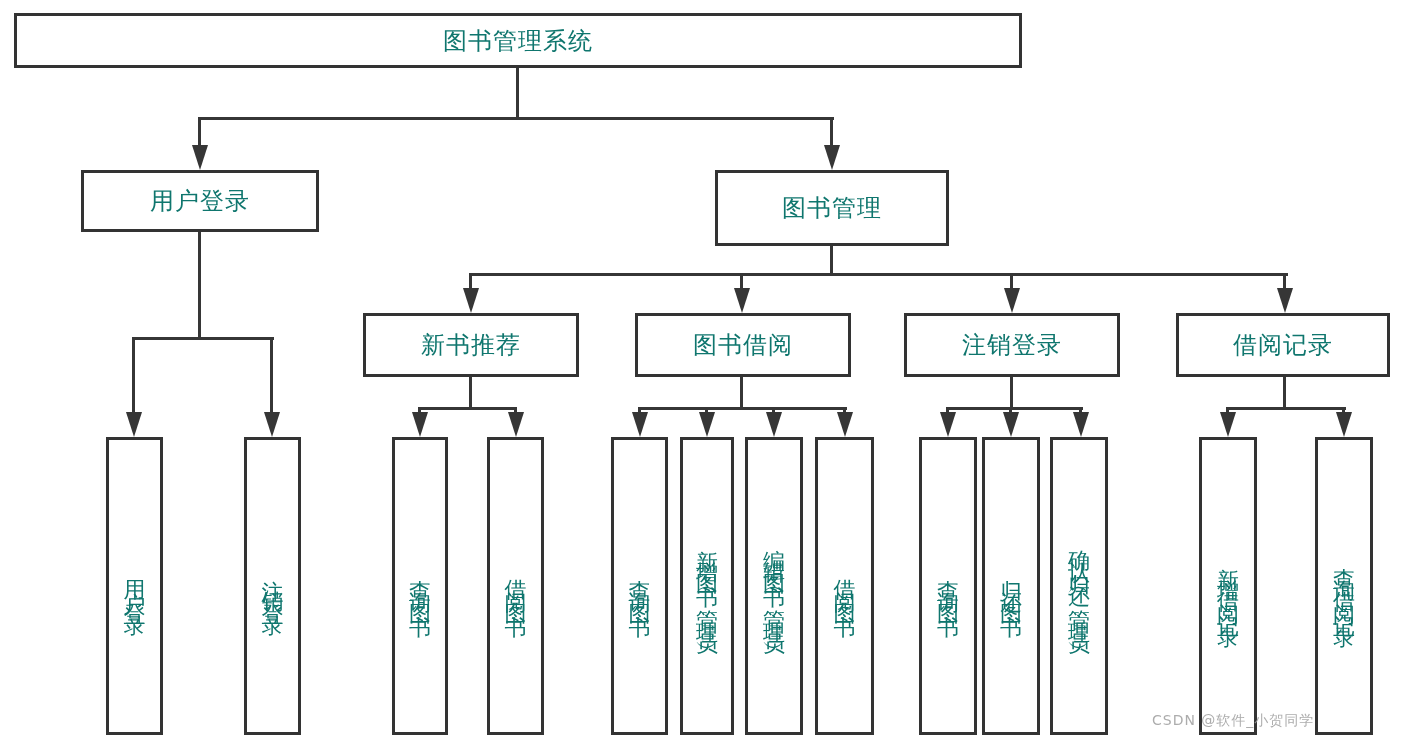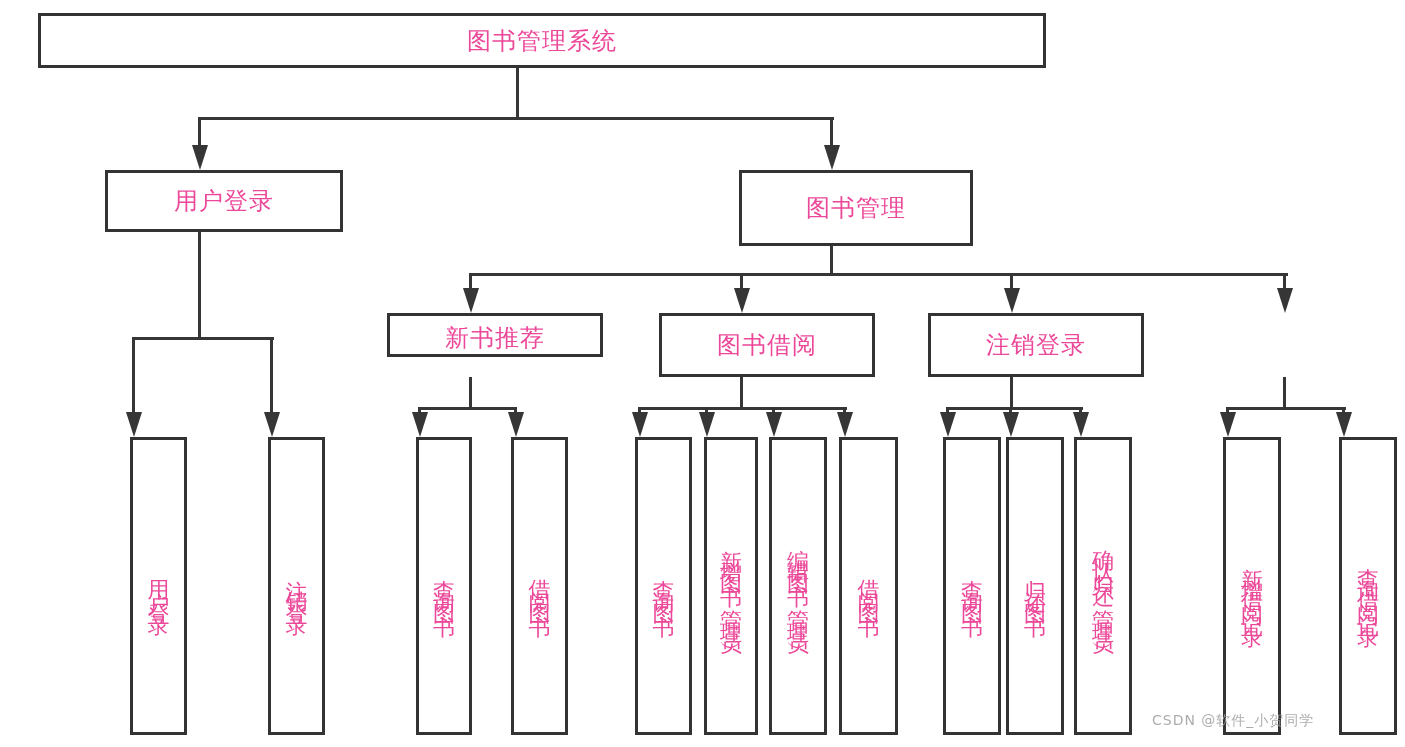--- a/index.html
+++ b/index.html
@@ -16,22 +16,21 @@
     overflow: hidden;
   }
   .node {
     position: absolute;
     box-sizing: border-box;
     border: 3px solid #333333;
     background: #ffffff;
     display: flex;
     align-items: center;
     justify-content: center;
-    color: #ec4899;
-    margin-left: 24px;
+    color: #0f766e;
   }
   .node.h span {
     font-size: 24px;
     letter-spacing: 1px;
     white-space: nowrap;
   }
   .node.v span {
     writing-mode: vertical-rl;
     text-orientation: mixed;
     font-size: 22px;
@@ -121,28 +120,31 @@
     <div class="arrow" style="left: 1336px; top: 412px;"></div>
     <div class="node h" style="left: 14px; top: 13px; width: 1008px; height: 55px;">
       <span>图书管理系统</span>
     </div>
     <div class="node h" style="left: 81px; top: 170px; width: 238px; height: 62px;">
       <span>用户登录</span>
     </div>
     <div class="node h" style="left: 715px; top: 170px; width: 234px; height: 76px;">
       <span>图书管理</span>
     </div>
-    <div class="node h" style="left: 363px; top: 313px; width: 216px; height: 44px; align-items: flex-end;">
+    <div class="node h" style="left: 363px; top: 313px; width: 216px; height: 64px;">
       <span>新书推荐</span>
     </div>
     <div class="node h" style="left: 635px; top: 313px; width: 216px; height: 64px;">
       <span>图书借阅</span>
     </div>
     <div class="node h" style="left: 904px; top: 313px; width: 216px; height: 64px;">
       <span>注销登录</span>
+    </div>
+    <div class="node h" style="left: 1176px; top: 313px; width: 214px; height: 64px;">
+      <span>借阅记录</span>
     </div>
     <div class="node v" style="left: 106px; top: 437px; width: 57px; height: 298px;">
       <span>用户登录</span>
     </div>
     <div class="node v" style="left: 244px; top: 437px; width: 57px; height: 298px;">
       <span>注销登录</span>
     </div>
     <div class="node v" style="left: 392px; top: 437px; width: 56px; height: 298px;">
       <span>查询图书</span>
     </div>

